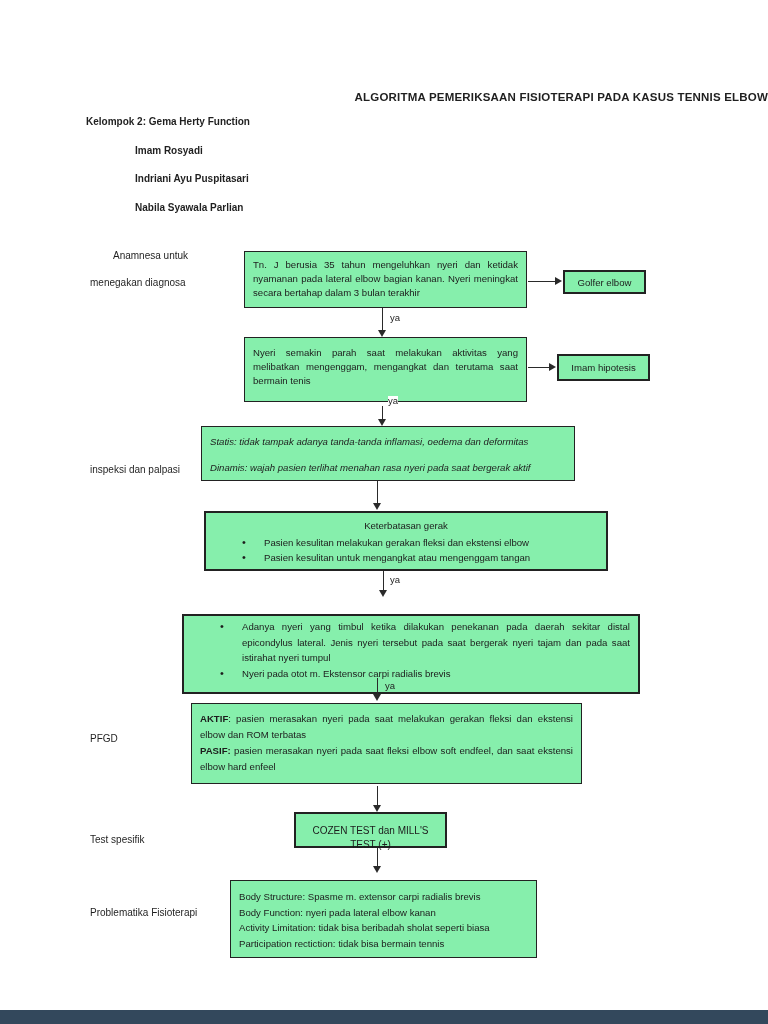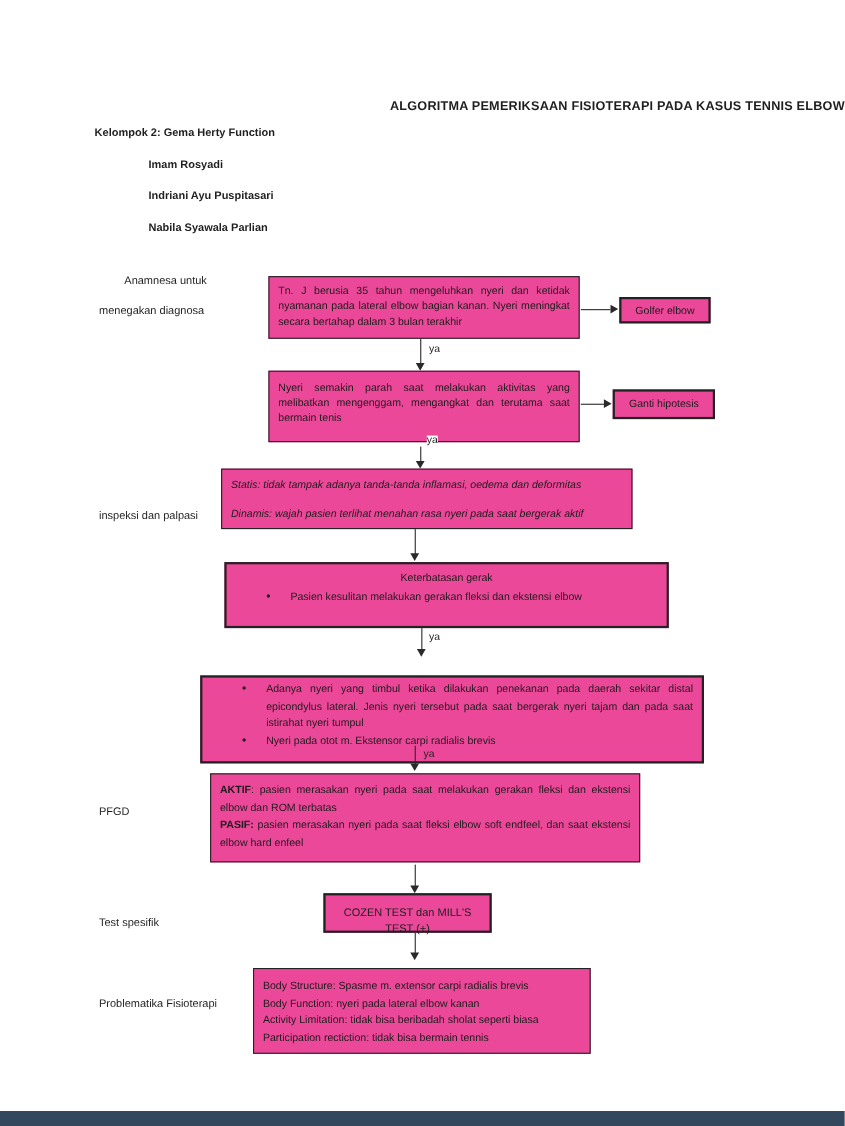--- a/index.html
+++ b/index.html
@@ -8,21 +8,21 @@
 
   .title{position:absolute;left:0;top:91px;width:768px;text-align:right;
          font-size:11.5px;font-weight:bold;letter-spacing:.2px;}
 
   .author-block{position:absolute;left:86px;top:116px;font-size:10px;font-weight:bold;}
   .author-line{margin-bottom:17.5px;line-height:11px;}
   .author-indent{margin-left:49px;}
 
   .side-label{position:absolute;font-size:10px;line-height:12px;}
 
-  .fbox{position:absolute;box-sizing:border-box;border:1.5px solid #222;background:#ec4899;
+  .fbox{position:absolute;box-sizing:border-box;border:1.5px solid #222;background:#86efac;
         font-size:9.6px;line-height:14px;padding:6px 8px;color:#1c1c1c;}
   .fbox.thick{border-width:2px;}
   .just{text-align:justify;}
   .center{text-align:center;}
 
   .varrow{position:absolute;width:0;border-left:1.2px solid #2a2a2a;}
   .varrow::after{content:"";position:absolute;left:-4.6px;bottom:-6px;width:0;height:0;
                  border:4px solid transparent;border-top:7px solid #2a2a2a;border-bottom:0;}
   .harrow{position:absolute;height:0;border-top:1.2px solid #2a2a2a;}
   .harrow::after{content:"";position:absolute;right:-7px;top:-4.6px;width:0;height:0;
@@ -62,36 +62,37 @@
 
   <div class="fbox just" style="left:244px;top:251px;width:283px;height:57px;">Tn. J berusia 35 tahun mengeluhkan nyeri dan ketidak nyamanan pada lateral elbow bagian kanan. Nyeri meningkat secara bertahap dalam 3 bulan terakhir</div>
   <div class="harrow" style="left:528px;top:281px;width:27px;"></div>
   <div class="fbox thick center" style="left:563px;top:270px;width:83px;height:24px;padding:4px 2px;">Golfer elbow</div>
 
   <div class="varrow" style="left:382px;top:308px;height:23px;"></div>
   <div class="ya" style="left:390px;top:313px;">ya</div>
 
   <div class="fbox just" style="left:244px;top:337px;width:283px;height:65px;padding-top:8px;">Nyeri semakin parah saat melakukan aktivitas yang melibatkan mengenggam, mengangkat dan terutama saat bermain tenis</div>
   <div class="harrow" style="left:528px;top:367px;width:21px;"></div>
-  <div class="fbox thick center" style="left:557px;top:354px;width:93px;height:27px;padding:5px 2px;">Ganti hipotesis</div>
+  <div class="fbox thick center" style="left:557px;top:354px;width:93px;height:27px;padding:5px 2px;">Imam hipotesis</div>
 
   <div class="ya" style="left:388px;top:396px;background:#fff;">ya</div>
   <div class="varrow" style="left:382px;top:406px;height:14px;"></div>
 
   <div class="fbox gap-lines" style="left:201px;top:426px;width:374px;height:55px;padding-top:8px;">
     <p>Statis: tidak tampak adanya tanda-tanda inflamasi, oedema dan deformitas</p>
     <p>Dinamis: wajah pasien terlihat menahan rasa nyeri pada saat bergerak aktif</p>
   </div>
 
   <div class="varrow" style="left:377px;top:481px;height:23px;"></div>
 
   <div class="fbox thick" style="left:204px;top:511px;width:404px;height:60px;line-height:15px;padding-top:5px;">
     <div class="center">Keterbatasan gerak</div>
     <ul class="blist">
       <li>Pasien kesulitan melakukan gerakan fleksi dan ekstensi elbow</li>
+      <li>Pasien kesulitan untuk mengangkat atau mengenggam tangan</li>
     </ul>
   </div>
 
   <div class="varrow" style="left:383px;top:571px;height:20px;"></div>
   <div class="ya" style="left:390px;top:575px;">ya</div>
 
   <div class="fbox thick" style="left:182px;top:614px;width:458px;height:80px;line-height:15.5px;padding-top:1px;">
     <ul class="blist just">
       <li>Adanya nyeri yang timbul ketika dilakukan penekanan pada daerah sekitar distal epicondylus lateral. Jenis nyeri tersebut pada saat bergerak nyeri tajam dan pada saat istirahat nyeri tumpul</li>
       <li>Nyeri pada otot m. Ekstensor carpi radialis brevis</li>

